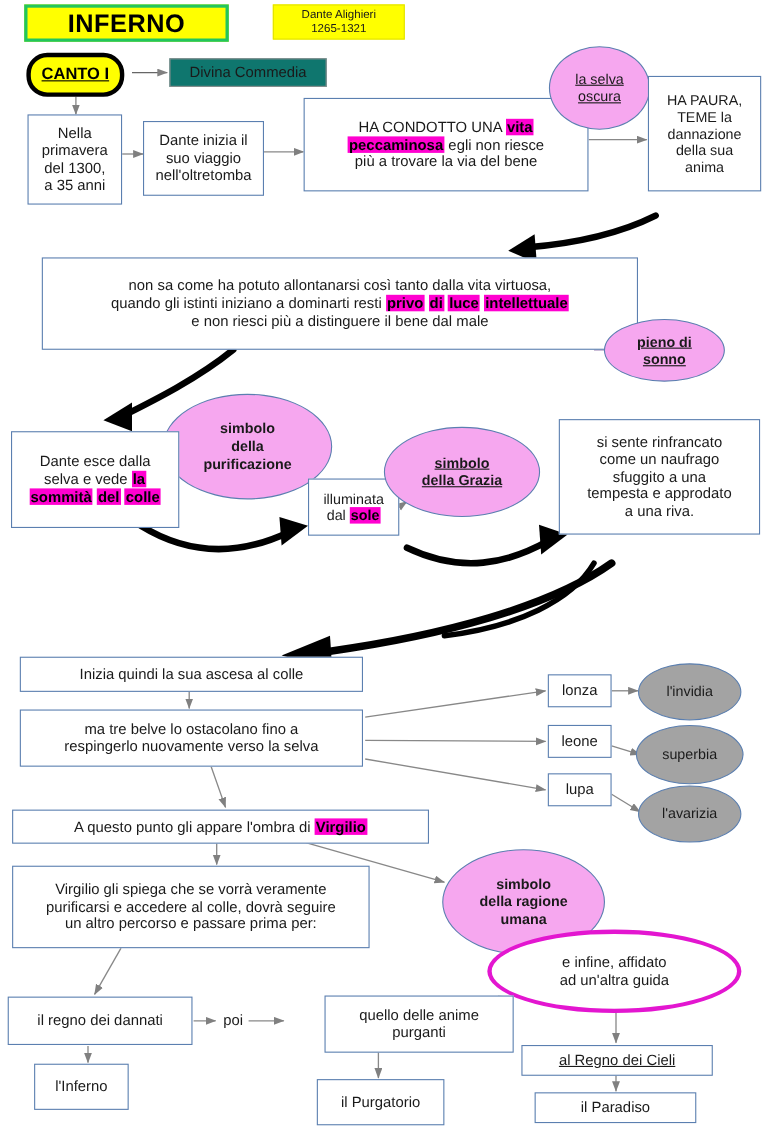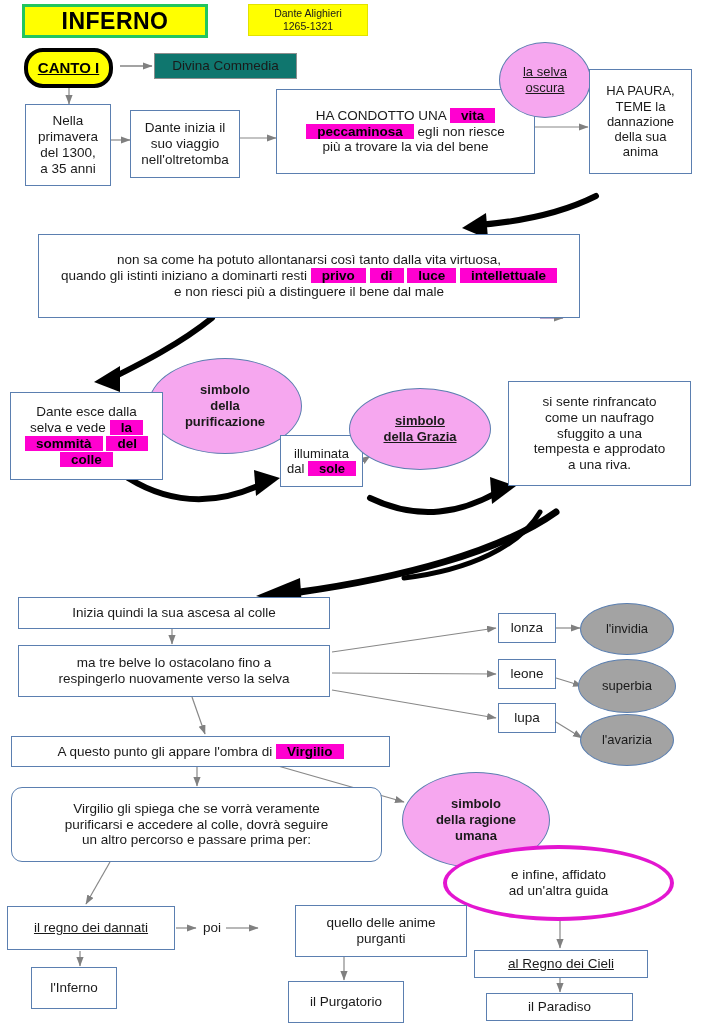--- a/index.html
+++ b/index.html
@@ -86,21 +86,21 @@
     background: #ffffff;
     border: 4px solid #e316d0;
     font-size: 13.5px;
     font-weight: normal;
   }
   .u { text-decoration: underline; }
   .hl {
     background: #ff00d0;
     color: #000;
     font-weight: bold;
-    padding: 0 11px;
+    padding: 0 1px;
     box-decoration-break: clone;
     -webkit-box-decoration-break: clone;
   }
 </style>
 </head>
 <body>
 
 <div id="canvas">
 
   <svg class="edges" viewBox="0 0 704 1024">
@@ -232,20 +232,24 @@
   </div>
 
   <div class="node box" style="left:38px; top:234px; width:542px; height:84px; flex-direction:column; font-size:13.5px;">
     <div>non sa come ha potuto allontanarsi così tanto dalla vita virtuosa,</div>
     <div>
       <span>quando gli istinti iniziano a dominarti resti </span><span class="hl">privo</span> <span class="hl">di</span> <span class="hl">luce</span> <span class="hl">intellettuale</span>
     </div>
     <div>e non riesci più a distinguere il bene dal male</div>
   </div>
 
+  <div class="node ellipse" style="left:549px; top:290px; width:110px; height:57px; flex-direction:column; font-weight:bold; font-size:13px;">
+    <span class="u">pieno di</span>
+    <span class="u">sonno</span>
+  </div>
 
   <div class="node ellipse bold" style="left:148px; top:358px; width:154px; height:96px; flex-direction:column;">
     <span>simbolo</span>
     <span>della</span>
     <span>purificazione</span>
   </div>
 
   <div class="node box" style="left:10px; top:392px; width:153px; height:88px; flex-direction:column; font-size:13.5px;">
     <div>Dante esce dalla</div>
     <div>
@@ -310,32 +314,32 @@
       <span>A questo punto gli appare l'ombra di </span><span class="hl">Virgilio</span>
     </div>
   </div>
 
   <div class="node ellipse bold" style="left:402px; top:772px; width:148px; height:96px; flex-direction:column;">
     <span>simbolo</span>
     <span>della ragione</span>
     <span>umana</span>
   </div>
 
-  <div class="node box" style="left:11px; top:787px; width:371px; height:75px; flex-direction:column;border-radius:11px;">
+  <div class="node box" style="left:11px; top:787px; width:325px; height:75px; flex-direction:column;">
     <span>Virgilio gli spiega che se vorrà veramente</span>
     <span>purificarsi e accedere al colle, dovrà seguire</span>
     <span>un altro percorso e passare prima per:</span>
   </div>
 
   <div class="node ellipse magenta-ring" style="left:443px; top:845px; width:231px; height:76px; flex-direction:column;">
     <span>e infine, affidato</span>
     <span>ad un'altra guida</span>
   </div>
 
-  <div class="node box" style="left:7px; top:906px; width:168px; height:44px;text-decoration:underline;">
+  <div class="node box" style="left:7px; top:906px; width:168px; height:44px;">
     <span>il regno dei dannati</span>
   </div>
 
   <div class="node" style="left:196px; top:916px; width:32px; height:24px; font-size:13.5px;">
     <span>poi</span>
   </div>
 
   <div class="node box" style="left:259px; top:905px; width:172px; height:52px; flex-direction:column;margin-left:36px;">
     <span>quello delle anime</span>
     <span>purganti</span>

